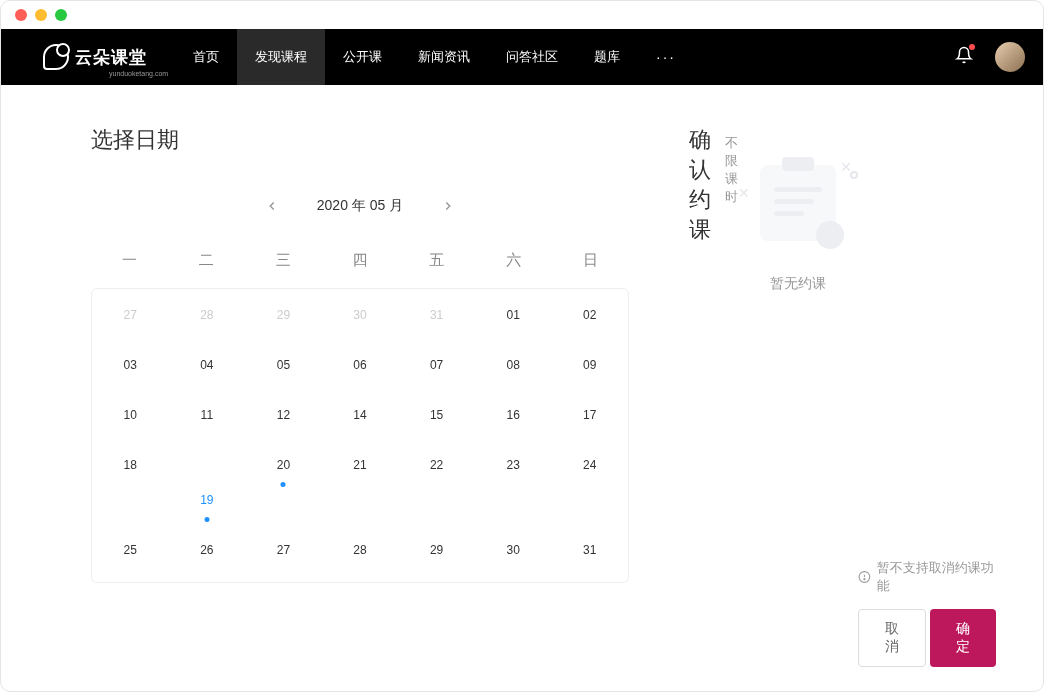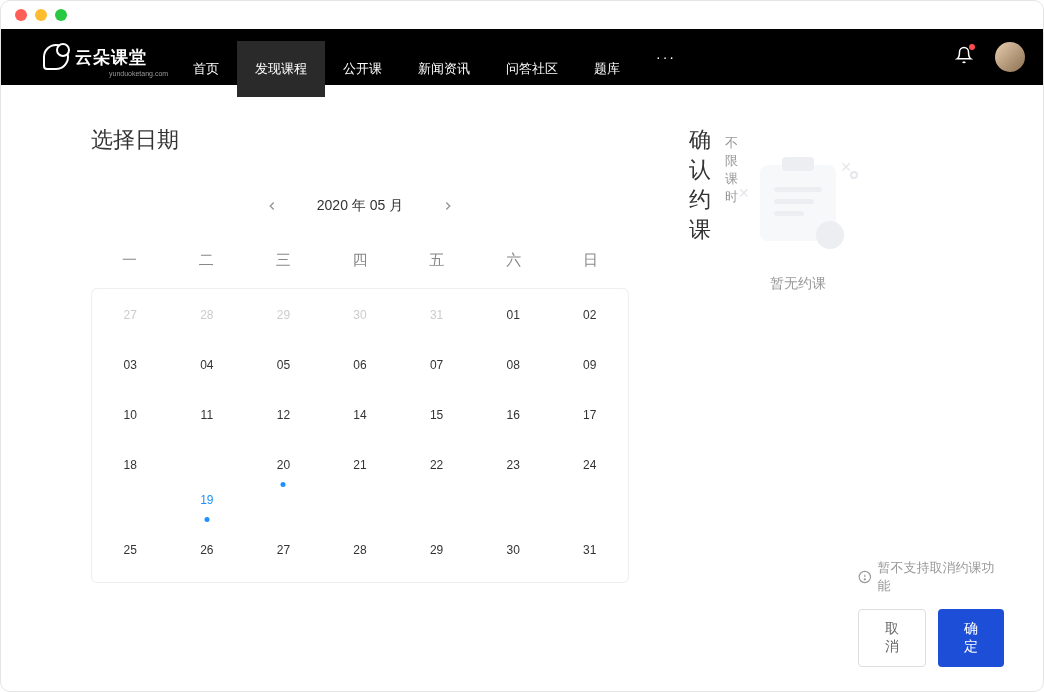--- a/index.html
+++ b/index.html
@@ -11,21 +11,21 @@
     .dot.yellow { background: #febc2e; }
     .dot.green { background: #28c840; }
     .navbar { height: 56px; background: #000; display: flex; align-items: center; padding: 0 18px 0 42px; color: #fff; }
     .logo { display: flex; align-items: center; gap: 6px; margin-right: 28px; }
     .logo-icon { width: 26px; height: 26px; border: 2.5px solid #fff; border-radius: 50% 50% 50% 4px; position: relative; }
     .logo-icon::after { content: ""; position: absolute; width: 10px; height: 10px; background: #000; border: 2px solid #fff; border-radius: 50%; top: -3px; right: -3px; }
     .logo-text { font-weight: 600; font-size: 17px; letter-spacing: 1px; }
     .logo-sub { font-size: 7px; color: #999; position: absolute; bottom: -8px; left: 34px; }
     .logo-wrap { position: relative; }
     .nav-items { display: flex; height: 100%; }
-    .nav-item { padding: 0 18px; display: flex; align-items: center; font-size: 13px; color: #fff; cursor: pointer; height: 100%; margin-top: 12px; }
+    .nav-item { padding: 0 18px; display: flex; align-items: center; font-size: 13px; color: #fff; cursor: pointer; height: 100%; }
     .nav-item.active { background: #2a2a2a; }
     .nav-more { padding: 0 18px; display: flex; align-items: center; color: #fff; cursor: pointer; letter-spacing: 2px; font-size: 14px; }
     .nav-right { margin-left: auto; display: flex; align-items: center; gap: 22px; }
     .bell { position: relative; cursor: pointer; }
     .bell svg { width: 18px; height: 18px; }
     .bell-dot { position: absolute; top: -2px; right: -2px; width: 6px; height: 6px; background: #ff4d4f; border-radius: 50%; }
     .avatar { width: 30px; height: 30px; border-radius: 50%; background: linear-gradient(135deg, #e8cdb0 0%, #8b6f50 100%); cursor: pointer; overflow: hidden; }
 
     .content { display: flex; height: calc(692px - 28px - 56px); }
     .left-panel { flex: 1; padding: 40px 60px 30px 90px; }
@@ -65,24 +65,24 @@
     .empty-x { position: absolute; font-size: 14px; color: #e5e7ec; }
     .empty-x.x1 { left: 0; top: 30px; }
     .empty-x.x2 { right: 6px; top: 4px; }
     .empty-o { position: absolute; width: 8px; height: 8px; border: 2px solid #e5e7ec; border-radius: 50%; }
     .empty-o.o1 { right: 0; top: 16px; }
     .empty-text { font-size: 14px; color: #999; }
 
     .footer { margin-top: auto; }
     .footer-note { display: flex; align-items: center; gap: 6px; font-size: 13px; color: #999; justify-content: flex-end; margin-bottom: 14px; }
     .footer-note svg { width: 14px; height: 14px; }
-    .footer-buttons { display: flex; gap: 12px; justify-content: flex-end; }
+    .footer-buttons { display: flex; gap: 4px; justify-content: flex-end; }
     .btn { padding: 10px 26px; font-size: 14px; border-radius: 4px; cursor: pointer; border: none; }
     .btn-cancel { background: #fff; border: 1px solid #ddd; color: #666; }
-    .btn-confirm { background: #1d4ed8; color: #fff; }
+    .btn-confirm { background: #be185d; color: #fff; }
   </style>
 </head>
 <body>
 
 <div class="window">
   <div class="titlebar">
     <div class="dot red"></div>
     <div class="dot yellow"></div>
     <div class="dot green"></div>
   </div>

